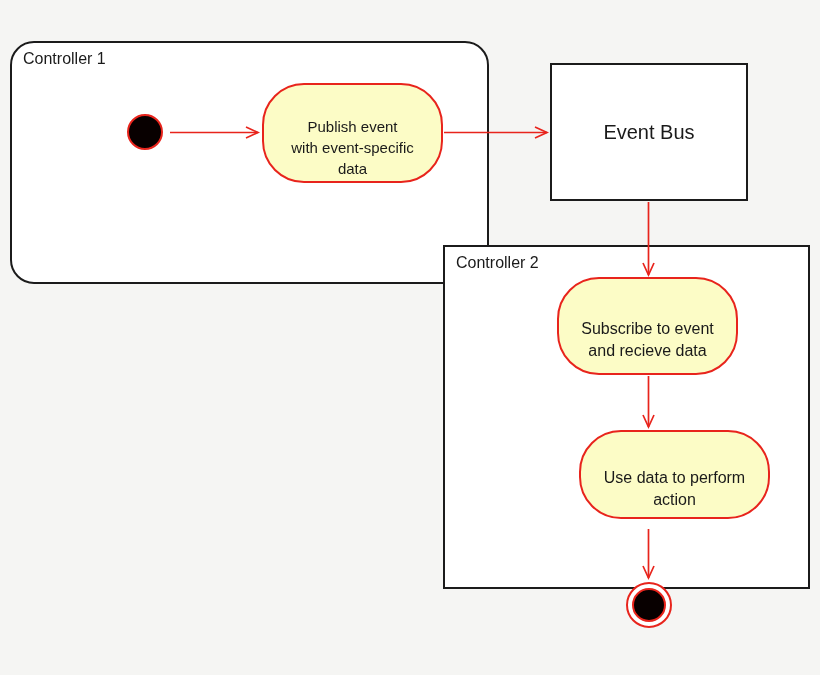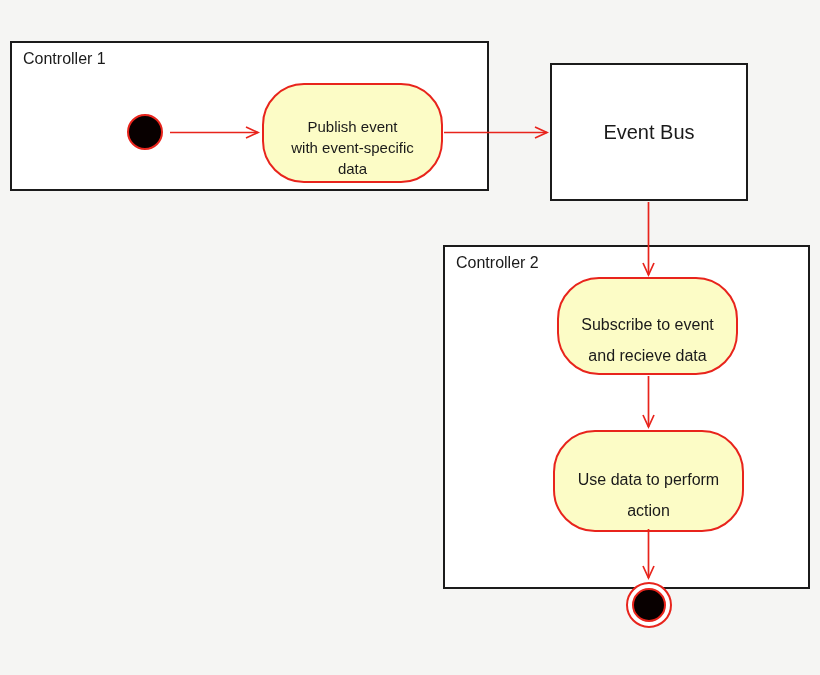--- a/index.html
+++ b/index.html
@@ -28,43 +28,43 @@
     position: absolute;
     background: var(--frame_fill);
     border: 2px solid var(--frame_border);
   }
   .frame-label {
     padding: 7px 0 0 11px;
     font-size: 16px;
     color: var(--text);
     white-space: nowrap;
   }
-  #controller1 { left: 10px;  top: 41px;  width: 479px; height: 150px; }
+  #controller1 { left: 10px;  top: 41px;  width: 479px; height: 243px; border-radius: 24px; }
   #controller2 { left: 443px; top: 245px; width: 367px; height: 344px; }
 
   .state {
     position: absolute;
     background: var(--state_fill);
     border: 2px solid var(--state_border);
     border-radius: 42px;
     display: flex;
     align-items: center;
     justify-content: center;
     text-align: center;
   }
   .state span {
     white-space: pre-line;
     font-size: 15px;
     line-height: 21px;
     margin-top: 28px;
   }
   #publishState   { left: 262px; top: 83px;  width: 181px; height: 100px; }
   #subscribeState { left: 557px; top: 277px; width: 181px; height: 98px; }
-  #useDataState   { left: 553px; top: 430px; width: 191px; height: 102px; }
-  #subscribeState span, #useDataState span { font-size: 16px; line-height: 31px; }
+  #useDataState   { left: 579px; top: 430px; width: 191px; height: 89px; }
+  #subscribeState span, #useDataState span { font-size: 16px; line-height: 22px; }
 
   .busbox {
     position: absolute;
     left: 550px; top: 63px; width: 198px; height: 138px;
     background: var(--frame_fill);
     border: 2px solid var(--frame_border);
     display: flex;
     align-items: center;
     justify-content: center;
   }

